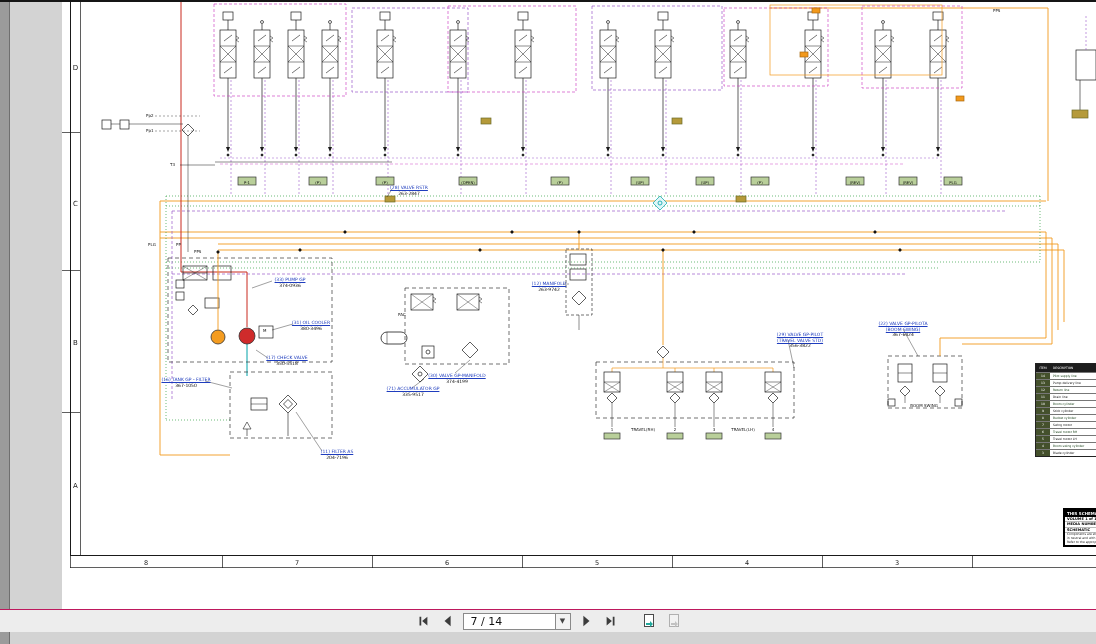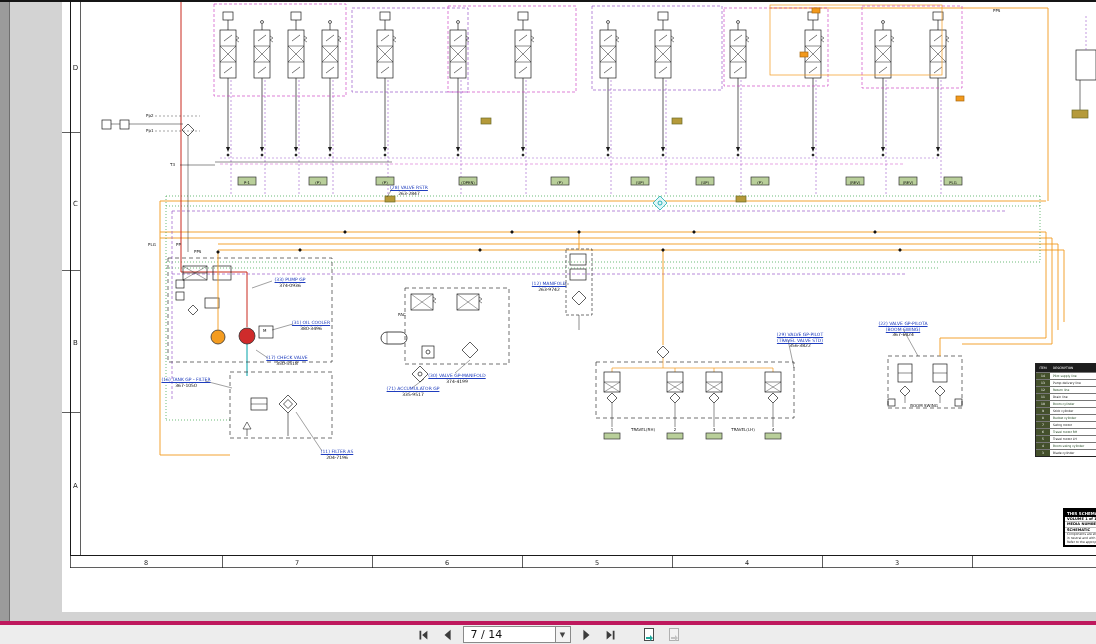--- a/index.html
+++ b/index.html
@@ -18,21 +18,21 @@
   .legend .hd .h1{width:14px;text-align:center}
   .legend .hd .h2{padding-left:3px}
   .legend .lr{display:flex;border-top:1px solid #777;height:7px;align-items:center}
   .legend .c1{width:14px;height:100%;background:#44502c;color:#fff;text-align:center;line-height:7px}
   .legend .c2{padding-left:3px;color:#143d14}
   .legend .lr:nth-child(odd) .c2{color:#111}
   .tblock{position:absolute;width:120px;background:#fff;border:2px solid #000;font-size:3px;line-height:1.25;overflow:hidden;pointer-events:auto}
   .tblock .th{background:#000;color:#fff;font-weight:bold;font-size:4px;padding:1px 2px}
   .tblock .tb{font-weight:bold;font-size:3.6px;padding:0 2px;border-bottom:1px solid #bbb}
   .tblock .ts{font-size:3px;padding:0 2px;color:#222}
-  .toolbar{position:absolute;left:0;bottom:0;width:100%;height:23px;background:#ededed;border-top:4px solid #be185d;display:flex;align-items:center;justify-content:center;gap:5px}
+  .toolbar{position:absolute;left:0;bottom:12px;width:100%;height:23px;background:#ededed;border-top:1px solid #be185d;display:flex;align-items:center;justify-content:center;gap:5px}
   .tbtn{width:20px;height:18px;display:flex;align-items:center;justify-content:center;border-radius:2px;cursor:pointer}
   .combo{width:108px;height:17px;background:#fff;border:1px solid #8a8a8a;display:flex;align-items:center;font-size:11px;color:#111;padding-left:7px;position:relative;cursor:text}
   .combo .arrow{position:absolute;right:0;top:0;width:15px;height:100%;border-left:1px solid #8a8a8a;display:flex;align-items:center;justify-content:center;font-size:7px;color:#444;background:#f3f3f3;cursor:pointer}
   .gap{width:8px}
 </style>
 </head>
 <body>
 
 <div class="viewer">
   <div class="top-edge"></div>

